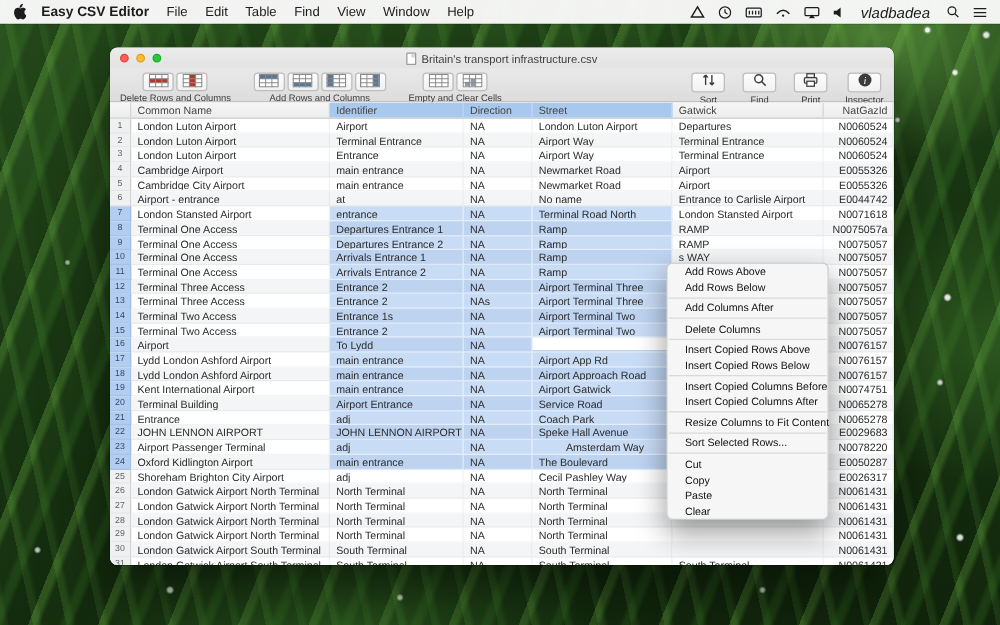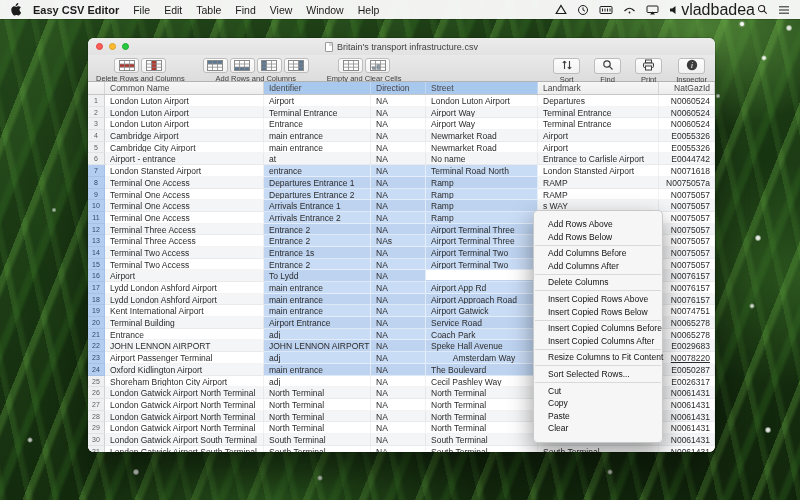--- a/index.html
+++ b/index.html
@@ -36,21 +36,21 @@
     background:rgba(249,249,249,.97); box-shadow:0 .5px 0 rgba(0,0,0,.3);
     display:flex; align-items:center; padding:0 10px; z-index:100;
     font-size:10.5px; color:#1c1c1c;
   }
   .menubar .apple { margin-right:12px; display:flex; align-items:center; }
   .menubar .app-name { font-weight:bold; margin-right:14px; font-size:11px; }
   .menubar .mitem { margin-right:14px; cursor:default; }
   .menubar .spacer { flex:1; }
   .menubar .status { display:flex; align-items:center; gap:10px; }
   .menubar .status svg { display:block; }
-  .menubar .uname { font-size:16px; margin:0 2px; }
+  .menubar .uname { font-size:12px; margin:0 13px;font-style:italic; }
 
   
   .window {
     position:absolute; left:88px; top:38px; width:627px; height:414px;
     border-radius:6px; overflow:hidden; background:#fff;
     box-shadow:0 22px 50px rgba(0,0,0,.5), 0 0 0 .5px rgba(0,0,0,.3);
   }
   .titlebar {
     height:17px; background:linear-gradient(#ececec,#e2e2e2);
     display:flex; align-items:center; position:relative;
@@ -104,21 +104,21 @@
   .trow.alt .cell { background:#f4f5f6; }
   .trow .cell.sel { background:#c9dcf6; border-right-color:rgba(255,255,255,.55); border-bottom-color:rgba(255,255,255,.5); }
   .trow.alt .cell.sel { background:#bdd3f0; }
   .rownum.sel { background:#b3cdf1; color:#2f4a6b; border-right-color:#a3c0e8; }
 
   
   .ctxmenu {
     position:absolute; left:445px; top:172px; width:130px;
     background:rgba(246,246,246,.98); border:.5px solid rgba(0,0,0,.18);
     border-radius:5px; box-shadow:0 10px 24px rgba(0,0,0,.4);
-    padding:7px 0; z-index:60; font-size:8.5px; color:#111;
+    padding:0 0; z-index:60; font-size:8.5px; color:#111;
   }
   .mi { height:12.6px; line-height:12.6px; padding-left:14px; white-space:nowrap; cursor:default; }
   .msep { height:1px; background:#d9d9d9; margin:1.5px 1px; }
 </style>
 </head>
 <body>
 
 <div class="desktop">
 
   <div class="menubar">
@@ -339,21 +339,21 @@
         </div>
       </div>
 
     <div class="tablewrap">
       <div class="thead" id="thead">
           <div class="hcell" style="width: 17px;"></div>
           <div class="hcell" style="width: 159px;">Common Name</div>
           <div class="hcell sel" style="width: 107px;">Identifier</div>
           <div class="hcell sel" style="width: 55px;">Direction</div>
           <div class="hcell sel" style="width: 112px;">Street</div>
-          <div class="hcell" style="width: 121px;">Landmark</div>
+          <div class="hcell" style="width: 121px;">Gatwick</div>
           <div class="hcell right" style="width: 56px;">NatGazId</div>
         </div>
       <div id="tbody">
           <div class="trow">
             <div class="rownum" style="width: 17px;">1</div>
             <div class="cell" style="width: 159px;">London Luton Airport</div>
             <div class="cell" style="width: 107px;">Airport</div>
             <div class="cell" style="width: 55px;">NA</div>
             <div class="cell" style="width: 112px;">London Luton Airport</div>
             <div class="cell" style="width: 121px;">Departures</div>
@@ -548,21 +548,21 @@
             <div class="cell" style="width: 121px;"></div>
             <div class="cell right" style="width: 56px;">E0029683</div>
           </div>
           <div class="trow">
             <div class="rownum sel" style="width: 17px;">23</div>
             <div class="cell" style="width: 159px;">Airport Passenger Terminal</div>
             <div class="cell sel" style="width: 107px;">adj</div>
             <div class="cell sel" style="width: 55px;">NA</div>
             <div class="cell sel" style="width: 112px; text-align: center;">Amsterdam Way</div>
             <div class="cell" style="width: 121px;"></div>
-            <div class="cell right" style="width: 56px; text-decoration: underline;">N0078220</div>
+            <div class="cell right" style="width: 56px;">N0078220</div>
           </div>
           <div class="trow alt">
             <div class="rownum sel" style="width: 17px;">24</div>
             <div class="cell" style="width: 159px;">Oxford Kidlington Airport</div>
             <div class="cell sel" style="width: 107px;">main entrance</div>
             <div class="cell sel" style="width: 55px;">NA</div>
             <div class="cell sel" style="width: 112px;">The Boulevard</div>
             <div class="cell" style="width: 121px;"></div>
             <div class="cell right" style="width: 56px;">E0050287</div>
           </div>
@@ -629,21 +629,20 @@
             <div class="cell" style="width: 121px;">South Terminal</div>
             <div class="cell right" style="width: 56px;">N0061431</div>
           </div>
         </div>
     </div>
 
     <div class="ctxmenu" id="ctxmenu">
         <div class="mi">Add Rows Above</div>
         <div class="mi">Add Rows Below</div>
         <div class="msep"></div>
-        <div class="mi">Add Columns Before</div>
         <div class="mi">Add Columns After</div>
         <div class="msep"></div>
         <div class="mi">Delete Columns</div>
         <div class="msep"></div>
         <div class="mi">Insert Copied Rows Above</div>
         <div class="mi">Insert Copied Rows Below</div>
         <div class="msep"></div>
         <div class="mi">Insert Copied Columns Before</div>
         <div class="mi">Insert Copied Columns After</div>
         <div class="msep"></div>

